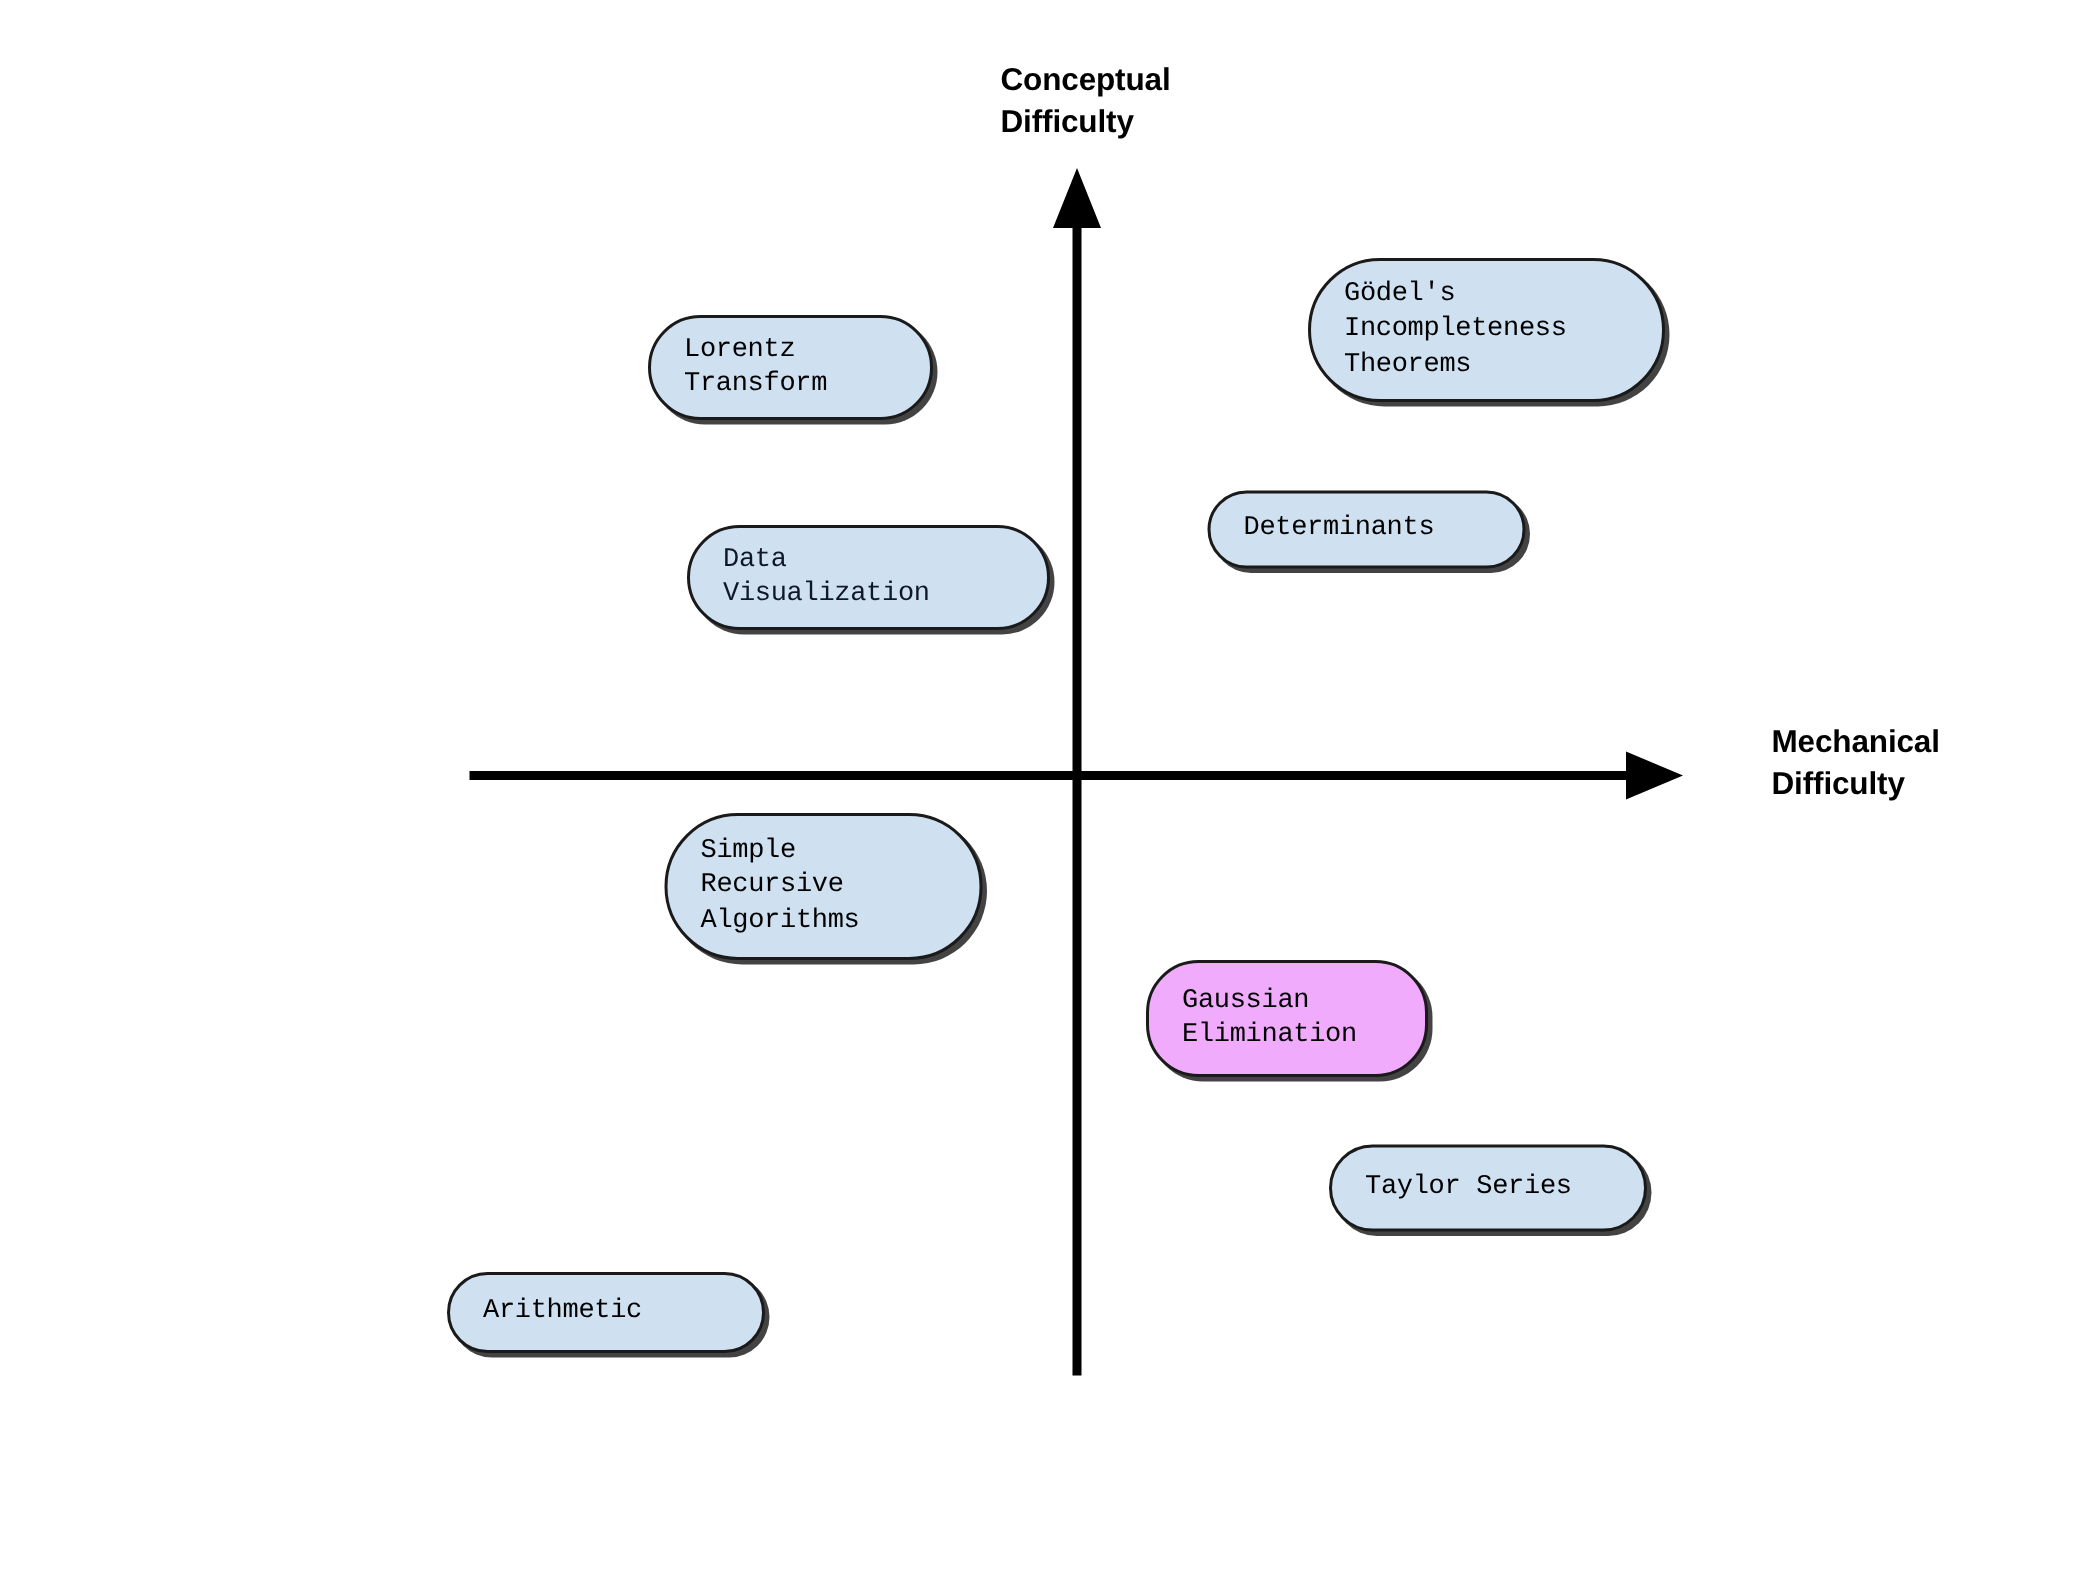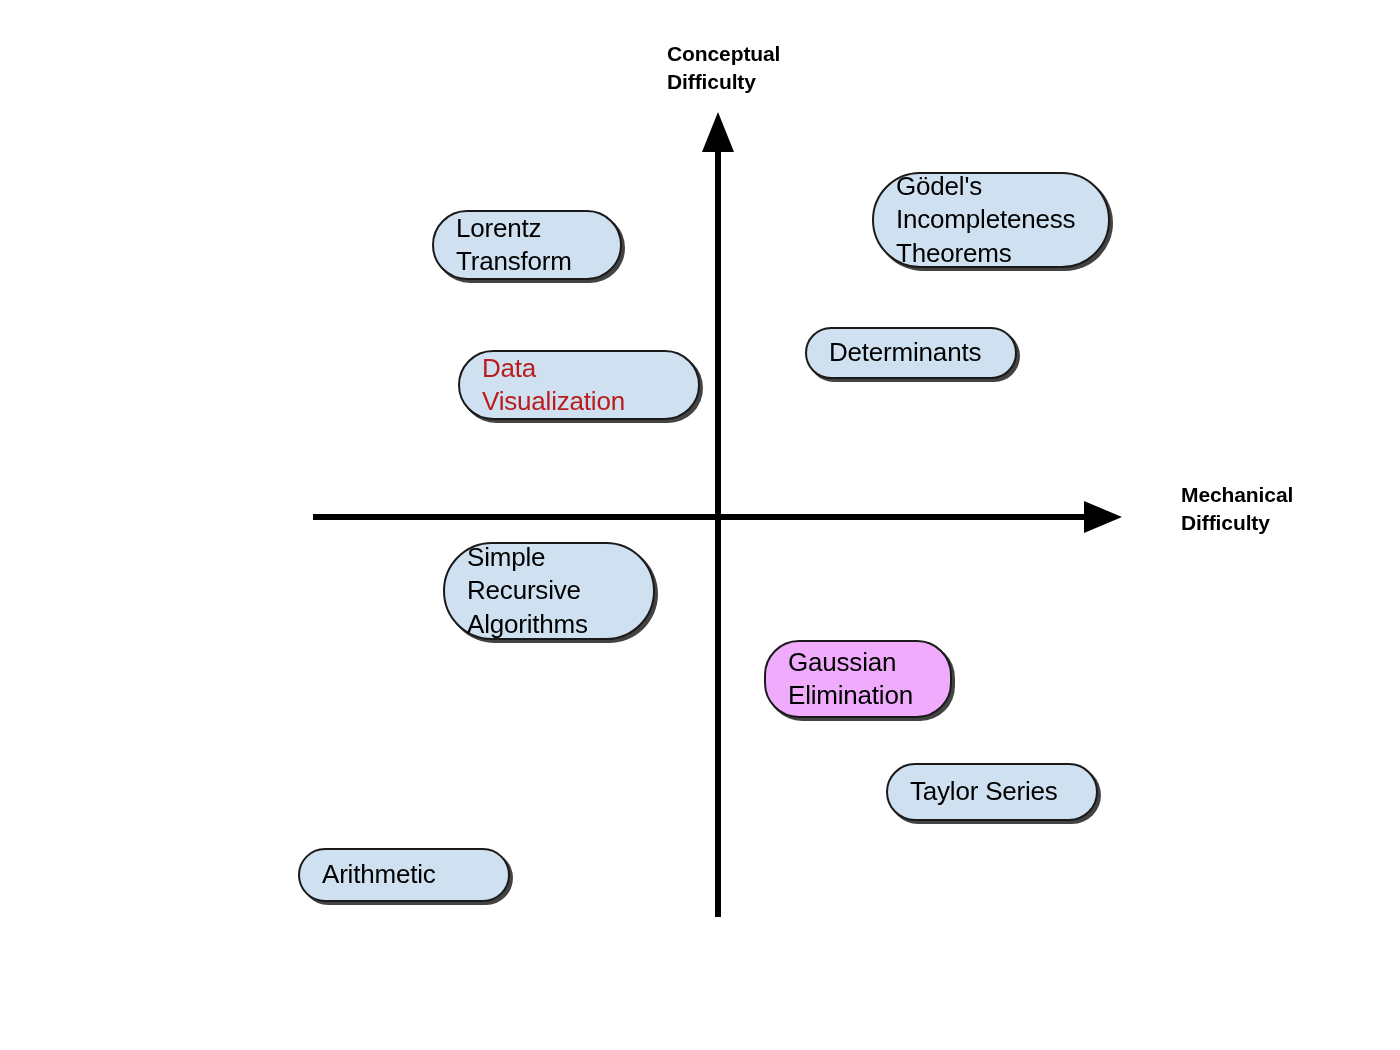--- a/index.html
+++ b/index.html
@@ -46,22 +46,22 @@
     position: absolute;
     box-sizing: border-box;
     background: #cfe1f1;
     border: 2px solid #1a1a1a;
     box-shadow: 3px 3px 0 0 rgba(20,20,20,0.80);
     display: flex;
     flex-direction: column;
     justify-content: center;
     align-items: flex-start;
     color: #000000;
-    font-family: Liberation Sans, sans-serif;
-    font-size: 26px;
+    font-family: Liberation Mono, monospace;
+    font-size: 18px;
     line-height: 1.28;
     white-space: pre-line;
     padding-left: 22px;
     padding-right: 16px;
     text-align: left;
     letter-spacing: -0.2px;
   }
 </style>
 </head>
 <body>
@@ -81,21 +81,21 @@
 Difficulty</div>
 
   <div class="axis-label" id="x-axis-label">Mechanical
 Difficulty</div>
 
   <div class="node" style="left: 432px; top: 210px; width: 190px; height: 70px; border-radius: 35px; background: rgb(207, 225, 241); border-color: rgb(26, 26, 26); color: rgb(0, 0, 0);">Lorentz
 Transform</div>
   <div class="node" style="left: 872px; top: 172px; width: 238px; height: 96px; border-radius: 48px; background: rgb(207, 225, 241); border-color: rgb(26, 26, 26); color: rgb(0, 0, 0);">Gödel's
 Incompleteness
 Theorems</div>
-  <div class="node" style="left: 458px; top: 350px; width: 242px; height: 70px; border-radius: 35px; background: rgb(207, 225, 241); border-color: rgb(26, 26, 26); color: #b91c1c;">Data
+  <div class="node" style="left: 458px; top: 350px; width: 242px; height: 70px; border-radius: 35px; background: rgb(207, 225, 241); border-color: rgb(26, 26, 26); color: #0f172a;">Data
 Visualization</div>
   <div class="node" style="left: 805px; top: 327px; width: 212px; height: 52px; border-radius: 26px; background: rgb(207, 225, 241); border-color: rgb(26, 26, 26); color: rgb(0, 0, 0);">Determinants</div>
   <div class="node" style="left: 443px; top: 542px; width: 212px; height: 98px; border-radius: 49px; background: rgb(207, 225, 241); border-color: rgb(26, 26, 26); color: rgb(0, 0, 0);">Simple
 Recursive
 Algorithms</div>
   <div class="node" style="left: 764px; top: 640px; width: 188px; height: 78px; border-radius: 35px; background: #f0abfc; border-color: rgb(26, 26, 26); color: rgb(0, 0, 0);">Gaussian
 Elimination</div>
   <div class="node" style="left: 886px; top: 763px; width: 212px; height: 58px; border-radius: 29px; background: rgb(207, 225, 241); border-color: rgb(26, 26, 26); color: rgb(0, 0, 0);">Taylor Series</div>
   <div class="node" style="left: 298px; top: 848px; width: 212px; height: 54px; border-radius: 27px; background: rgb(207, 225, 241); border-color: rgb(26, 26, 26); color: rgb(0, 0, 0);">Arithmetic</div>
 

